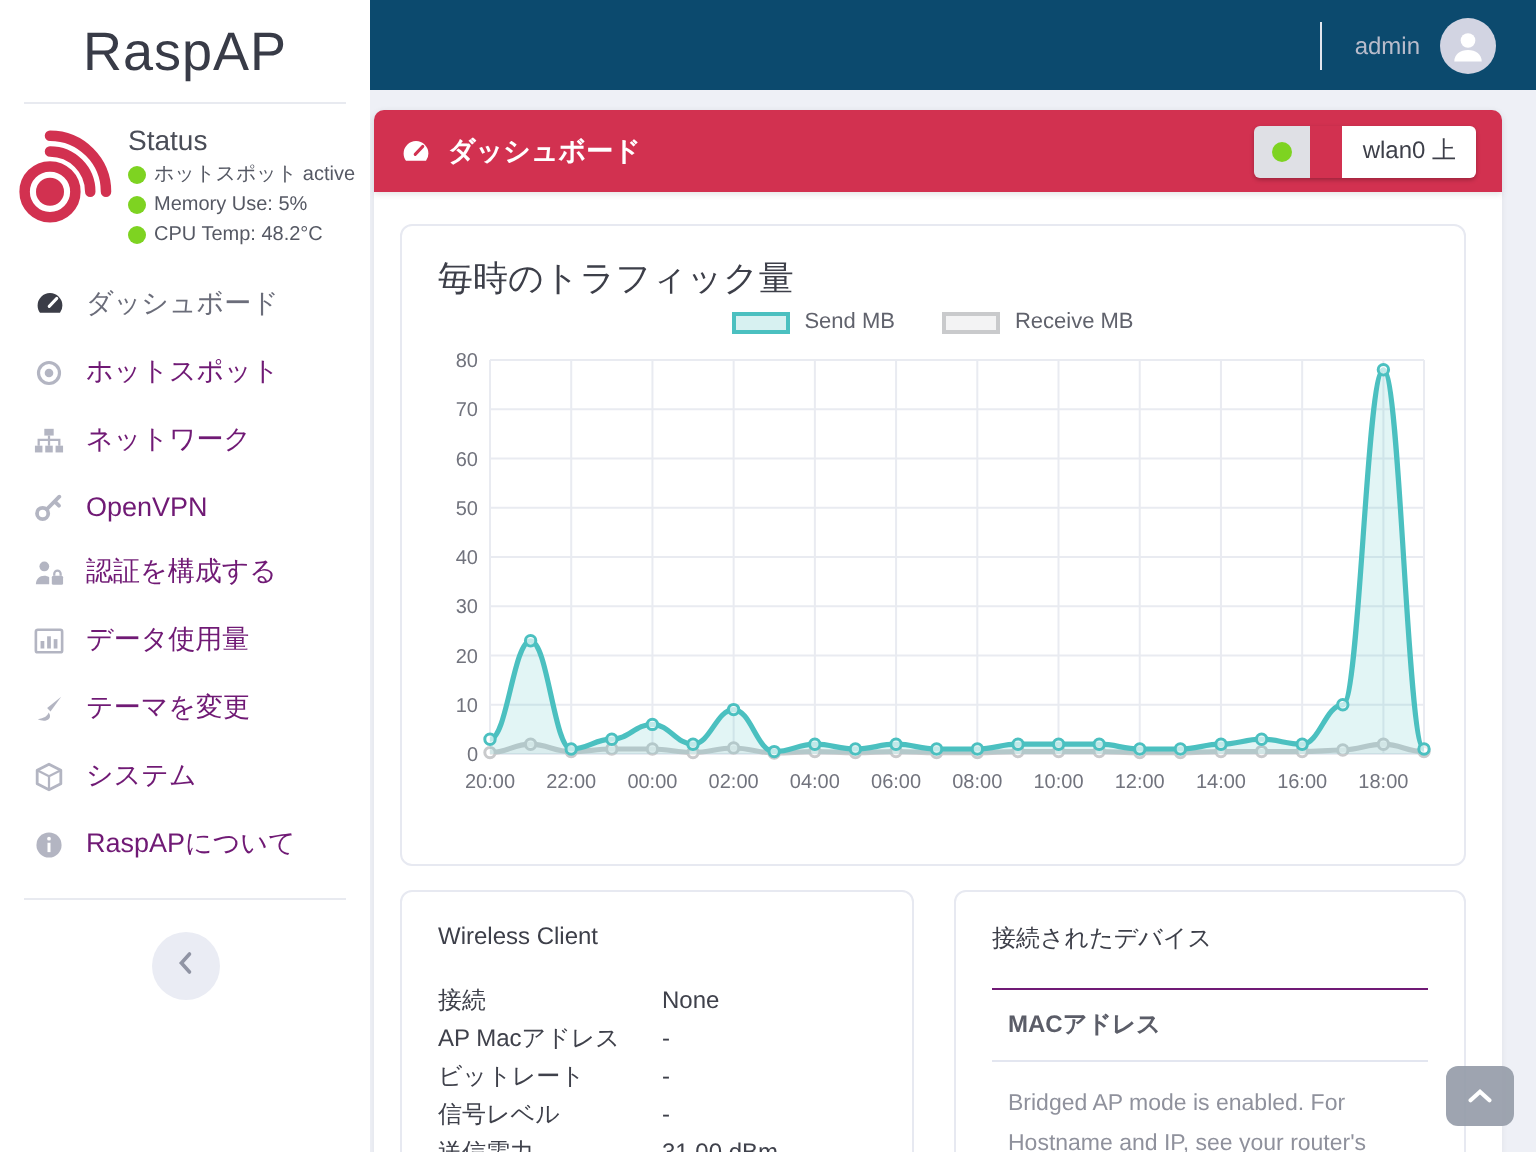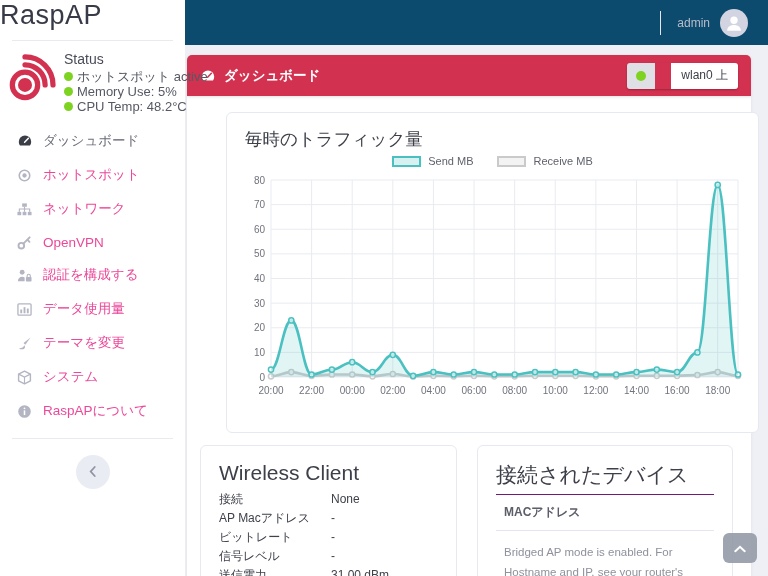--- a/index.html
+++ b/index.html
@@ -1,30 +1,30 @@
 <!DOCTYPE html>
 <html><head>
 <meta charset="utf-8">
 <style>
   * { margin:0; padding:0; box-sizing:border-box; }
   html,body { width:768px; height:576px; overflow:hidden; }
   body { background:#eef0f6; font-family:"Liberation Sans", sans-serif; position:relative; }
 
   
   .sidebar { position:absolute; left:0; top:0; width:185px; height:576px; background:#fff; z-index:2; }
-  .brand { text-align:left; font-size:27px; color:#383b47; letter-spacing:0.5px; }
+  .brand { text-align:center; padding-top:11px; font-size:27px; color:#383b47; letter-spacing:0.5px; }
   .sidebar-divider { border-top:1px solid #e8eaf0; margin:9px 12px 0 12px; }
   .status-block { display:flex; align-items:flex-start; padding:8px 4px 4px 4px; }
   .logo-wrap { width:56px; height:56px; flex:0 0 56px; }
   .status-text { margin-left:4px; padding-top:2px; }
   .status-title { font-size:14px; color:#4a4d57; margin-bottom:2px; }
-  .status-line { font-size:13px; color:#565964; line-height:15px; display:flex; align-items:center; white-space:nowrap; }
+  .status-line { font-size:10px; color:#565964; line-height:15px; display:flex; align-items:center; white-space:nowrap; }
   .status-dot { width:9px; height:9px; border-radius:50%; background:#7ed321; display:inline-block; margin-right:4px; flex:0 0 9px; }
   .nav { margin-top:6px; }
-  .nav-item { display:flex; align-items:center; padding:8px 16px; color:#ec4899; font-size:13.5px; cursor:pointer; }
+  .nav-item { display:flex; align-items:center; padding:8px 16px; color:#701a75; font-size:13.5px; cursor:pointer; }
   .nav-item .nicon { width:17px; height:16px; margin-right:10px; flex:0 0 17px; color:#b3b5c2; display:flex; align-items:center; justify-content:center; }
   .nav-item.active { color:#45475299; }
   .nav-item.active .nicon { color:#3b3d47; }
   .nav-item.active .nav-label { color:#6b6d7a; }
   .collapse-divider { border-top:1px solid #e8eaf0; margin:10px 12px 0 12px; }
   .collapse-btn { width:34px; height:34px; border-radius:50%; background:#eaecf4; color:#9094a4; display:flex; align-items:center; justify-content:center; margin:16px auto 0 auto; font-size:15px; cursor:pointer; }
 
   
   .topbar { position:absolute; left:185px; top:0; width:583px; height:45px; background:#0c4a6e; display:flex; align-items:center; justify-content:flex-end; padding-right:20px; }
   .topbar-sep { width:1px; height:24px; background:#e4e6ee; margin-right:16px; }
@@ -36,32 +36,32 @@
   .page-header { position:absolute; left:187px; top:55px; width:564px; height:41px; background:#d23150; border-radius:5px 5px 0 0; display:flex; align-items:center; padding:0 13px; box-shadow:0 1px 3px rgba(58,59,69,0.15); }
   .page-header .hicon { color:#fff; width:16px; height:16px; margin-right:8px; }
   .page-title { color:#fff; font-size:13.5px; font-weight:bold; }
   .iface-badge { margin-left:auto; display:flex; border-radius:3px; overflow:hidden; box-shadow:0 1px 2px rgba(0,0,0,0.25); font-size:12px; cursor:default;gap:16px; }
   .iface-dot-seg { background:#dfe0e5; display:flex; align-items:center; padding:0 9px; }
   .iface-dot { width:10px; height:10px; border-radius:50%; background:#7ed321; }
   .iface-label-seg { background:#fff; color:#3d3f49; padding:4px 10px 5px 10px; }
 
   
   .card { background:#fff; border:1px solid #e7e9f1; border-radius:6px; position:absolute; }
-  .chart-card { left:200px; top:112px; width:533px; height:321px;margin-left:26px; }
+  .chart-card { left:200px; top:112px; width:533px; height:321px; }
   .chart-title { font-size:17.5px; color:#3d3f49; margin:14px 0 4px 18px; }
   .legend { display:flex; justify-content:center; align-items:center; margin-top:4px; }
   .legend-item { display:flex; align-items:center; margin:0 12px; }
   .legend-box { width:29px; height:11px; border:2px solid #4bc0c0; background:rgba(75,192,192,0.2); }
   .legend-label { font-size:11px; color:#60626c; margin-left:7px; }
   #chart-svg { display:block; margin:4px 0 0 14px; }
   #chart-svg text { font-size:10px; fill:#71737d; font-family:"Liberation Sans", sans-serif; }
 
   
   .wc-card { left:200px; top:445px; width:257px; height:180px; }
-  .card-h { font-size:21px; color:#3d3f49; margin:15px 18px 5px 18px; }
+  .card-h { font-size:12px; color:#3d3f49; margin:15px 18px 16px 18px; }
   .wc-table { margin:0 18px; }
   .wc-row { display:flex; font-size:12px; color:#3f414b; line-height:19px; }
   .wc-label { width:112px; flex:0 0 112px; }
   .cd-card { left:477px; top:445px; width:256px; height:180px; }
   .cd-thead { margin:0 18px; border-top:1px solid #701a75; border-bottom:1px solid #e3e6f0; padding:9px 0 9px 8px; font-size:12px; font-weight:bold; color:#5b5d68; }
   .cd-notice { margin:11px 18px 0 26px; font-size:11.5px; color:#8f919c; line-height:1.75; }
 
   
   .scroll-top { position:absolute; left:723px; top:533px; width:34px; height:30px; background:#99a0ac; border-radius:6px; display:flex; align-items:center; justify-content:center; cursor:pointer; opacity:0.95; }
 </style>

